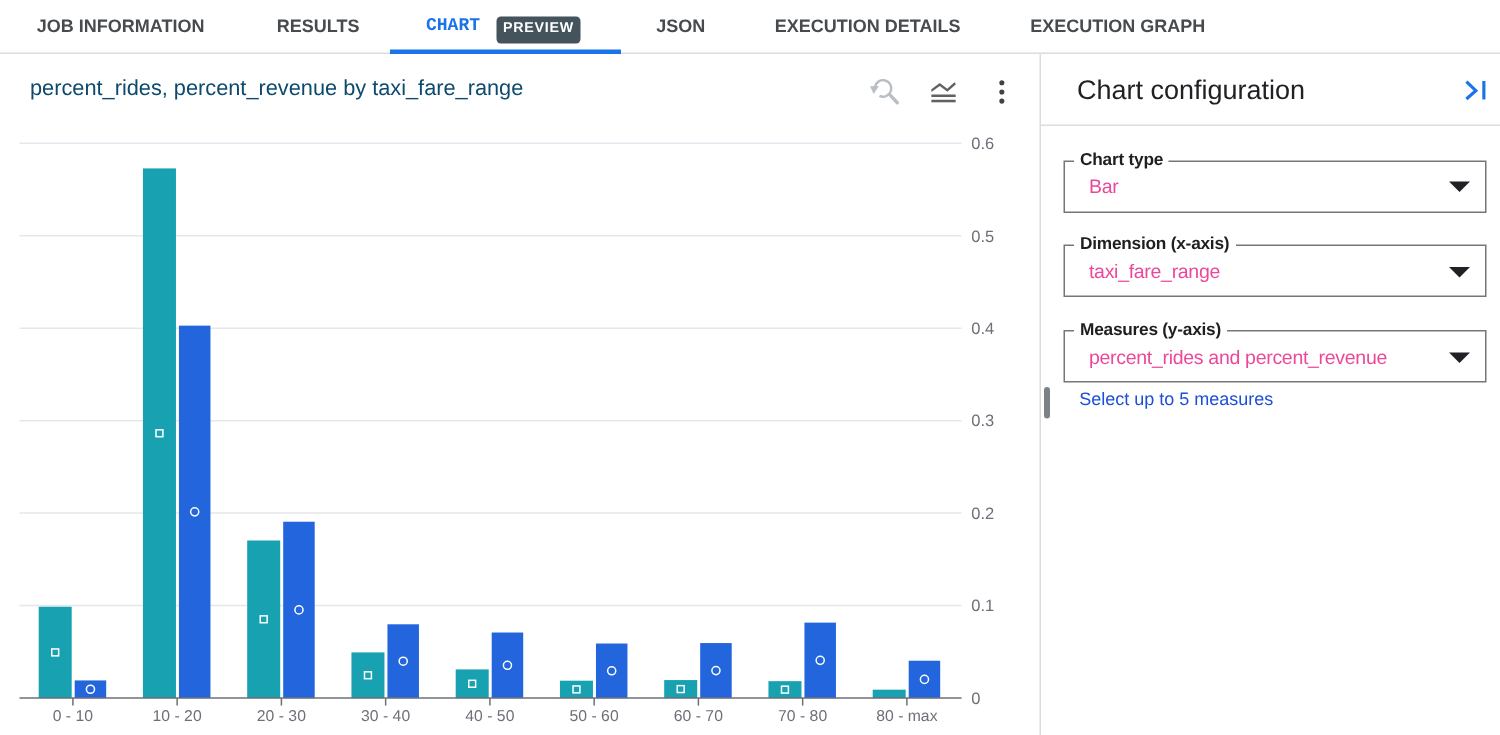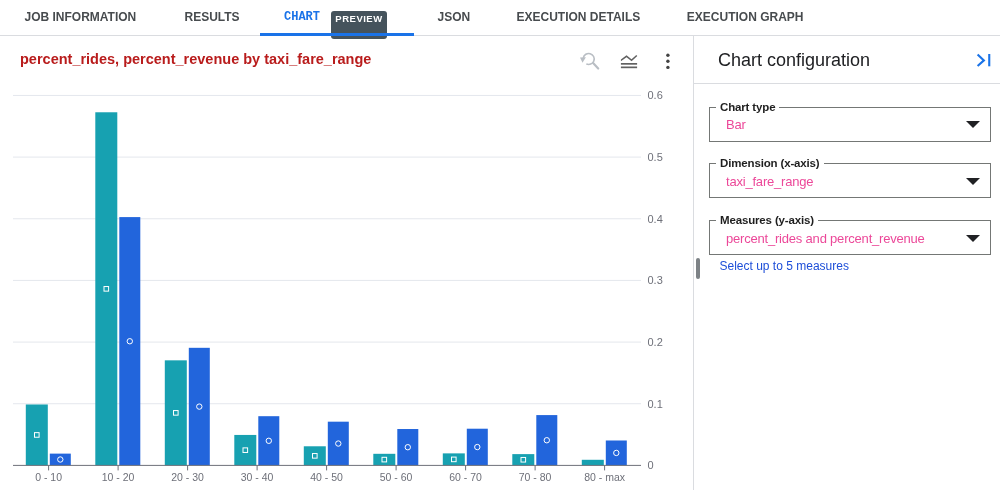--- a/index.html
+++ b/index.html
@@ -3,24 +3,24 @@
 <meta charset="utf-8">
 <style>
 * { margin:0; padding:0; box-sizing:border-box; }
 html,body { width:1000px; height:490px; background:#fff; font-family:"Liberation Sans", sans-serif; overflow:hidden; }
 #page { position:relative; width:1000px; height:490px; background:#fff; }
 .abs { position:absolute; }
 
 #tabbar { position:absolute; left:0; top:0; width:1000px; height:36px; background:#fff; border-bottom:1px solid #dadce0; }
 .tab { position:absolute; top:10px; font-size:12px; font-weight:700; letter-spacing:0px; color:#474b4e; white-space:nowrap; }
 #tab-chart { color:#1a73e8; }
-#badge { position:absolute; left:331px; top:11.4px; width:56px; height:28px; background:#45535c; border-radius:3px; color:#fff; font-size:9.5px; font-weight:700; letter-spacing:.5px; text-align:center; line-height:16px; }
+#badge { position:absolute; left:331px; top:11.4px; width:56px; height:18px; background:#45535c; border-radius:3px; color:#fff; font-size:9.5px; font-weight:700; letter-spacing:.5px; text-align:center; line-height:16px; }
 #underline { position:absolute; left:259.5px; top:33px; width:154px; height:3px; background:#1a73e8; }
 
-#title { position:absolute; left:20px; top:51px; font-size:14.5px; color:#b91c1c; letter-spacing:0px;font-weight:bold; }
+#title { position:absolute; left:20px; top:51px; font-size:14.5px; color:#0c4a6e; letter-spacing:0px; }
 
 #vdivider { position:absolute; left:693px; top:36px; width:1px; height:454px; background:#dadce0; }
 #panelhead { position:absolute; left:718px; top:50px; font-size:18px; color:#202124;text-align:right; }
 #paneldiv { position:absolute; left:694px; top:83px; width:306px; height:1px; background:#dadce0; }
 #thumb { position:absolute; left:696px; top:257.5px; width:3.5px; height:21px; background:#7d8286; border-radius:2px; }
 .field { position:absolute; left:709px; width:282px; height:35px; border:1px solid #747775; border-radius:0; background:#fff; }
 .flabel { position:absolute; left:6px; top:-7px; background:#fff; padding:0 4px; font-size:11.5px; font-weight:700; letter-spacing:-0.15px; color:#1f1f1f; line-height:13px; white-space:nowrap; }
 .fvalue { position:absolute; left:16px; top:50%; transform:translateY(-50%); font-size:13px; letter-spacing:-0.2px; color:#ec4899; white-space:nowrap; }
 .farrow { position:absolute; right:10px; top:50%; margin-top:-3px; width:0; height:0; border-left:7px solid transparent; border-right:7px solid transparent; border-top:7px solid #202124; }
 #helper { position:absolute; left:719.5px; top:258.5px; font-size:12px; letter-spacing:0px; color:#1d4ed8; }

